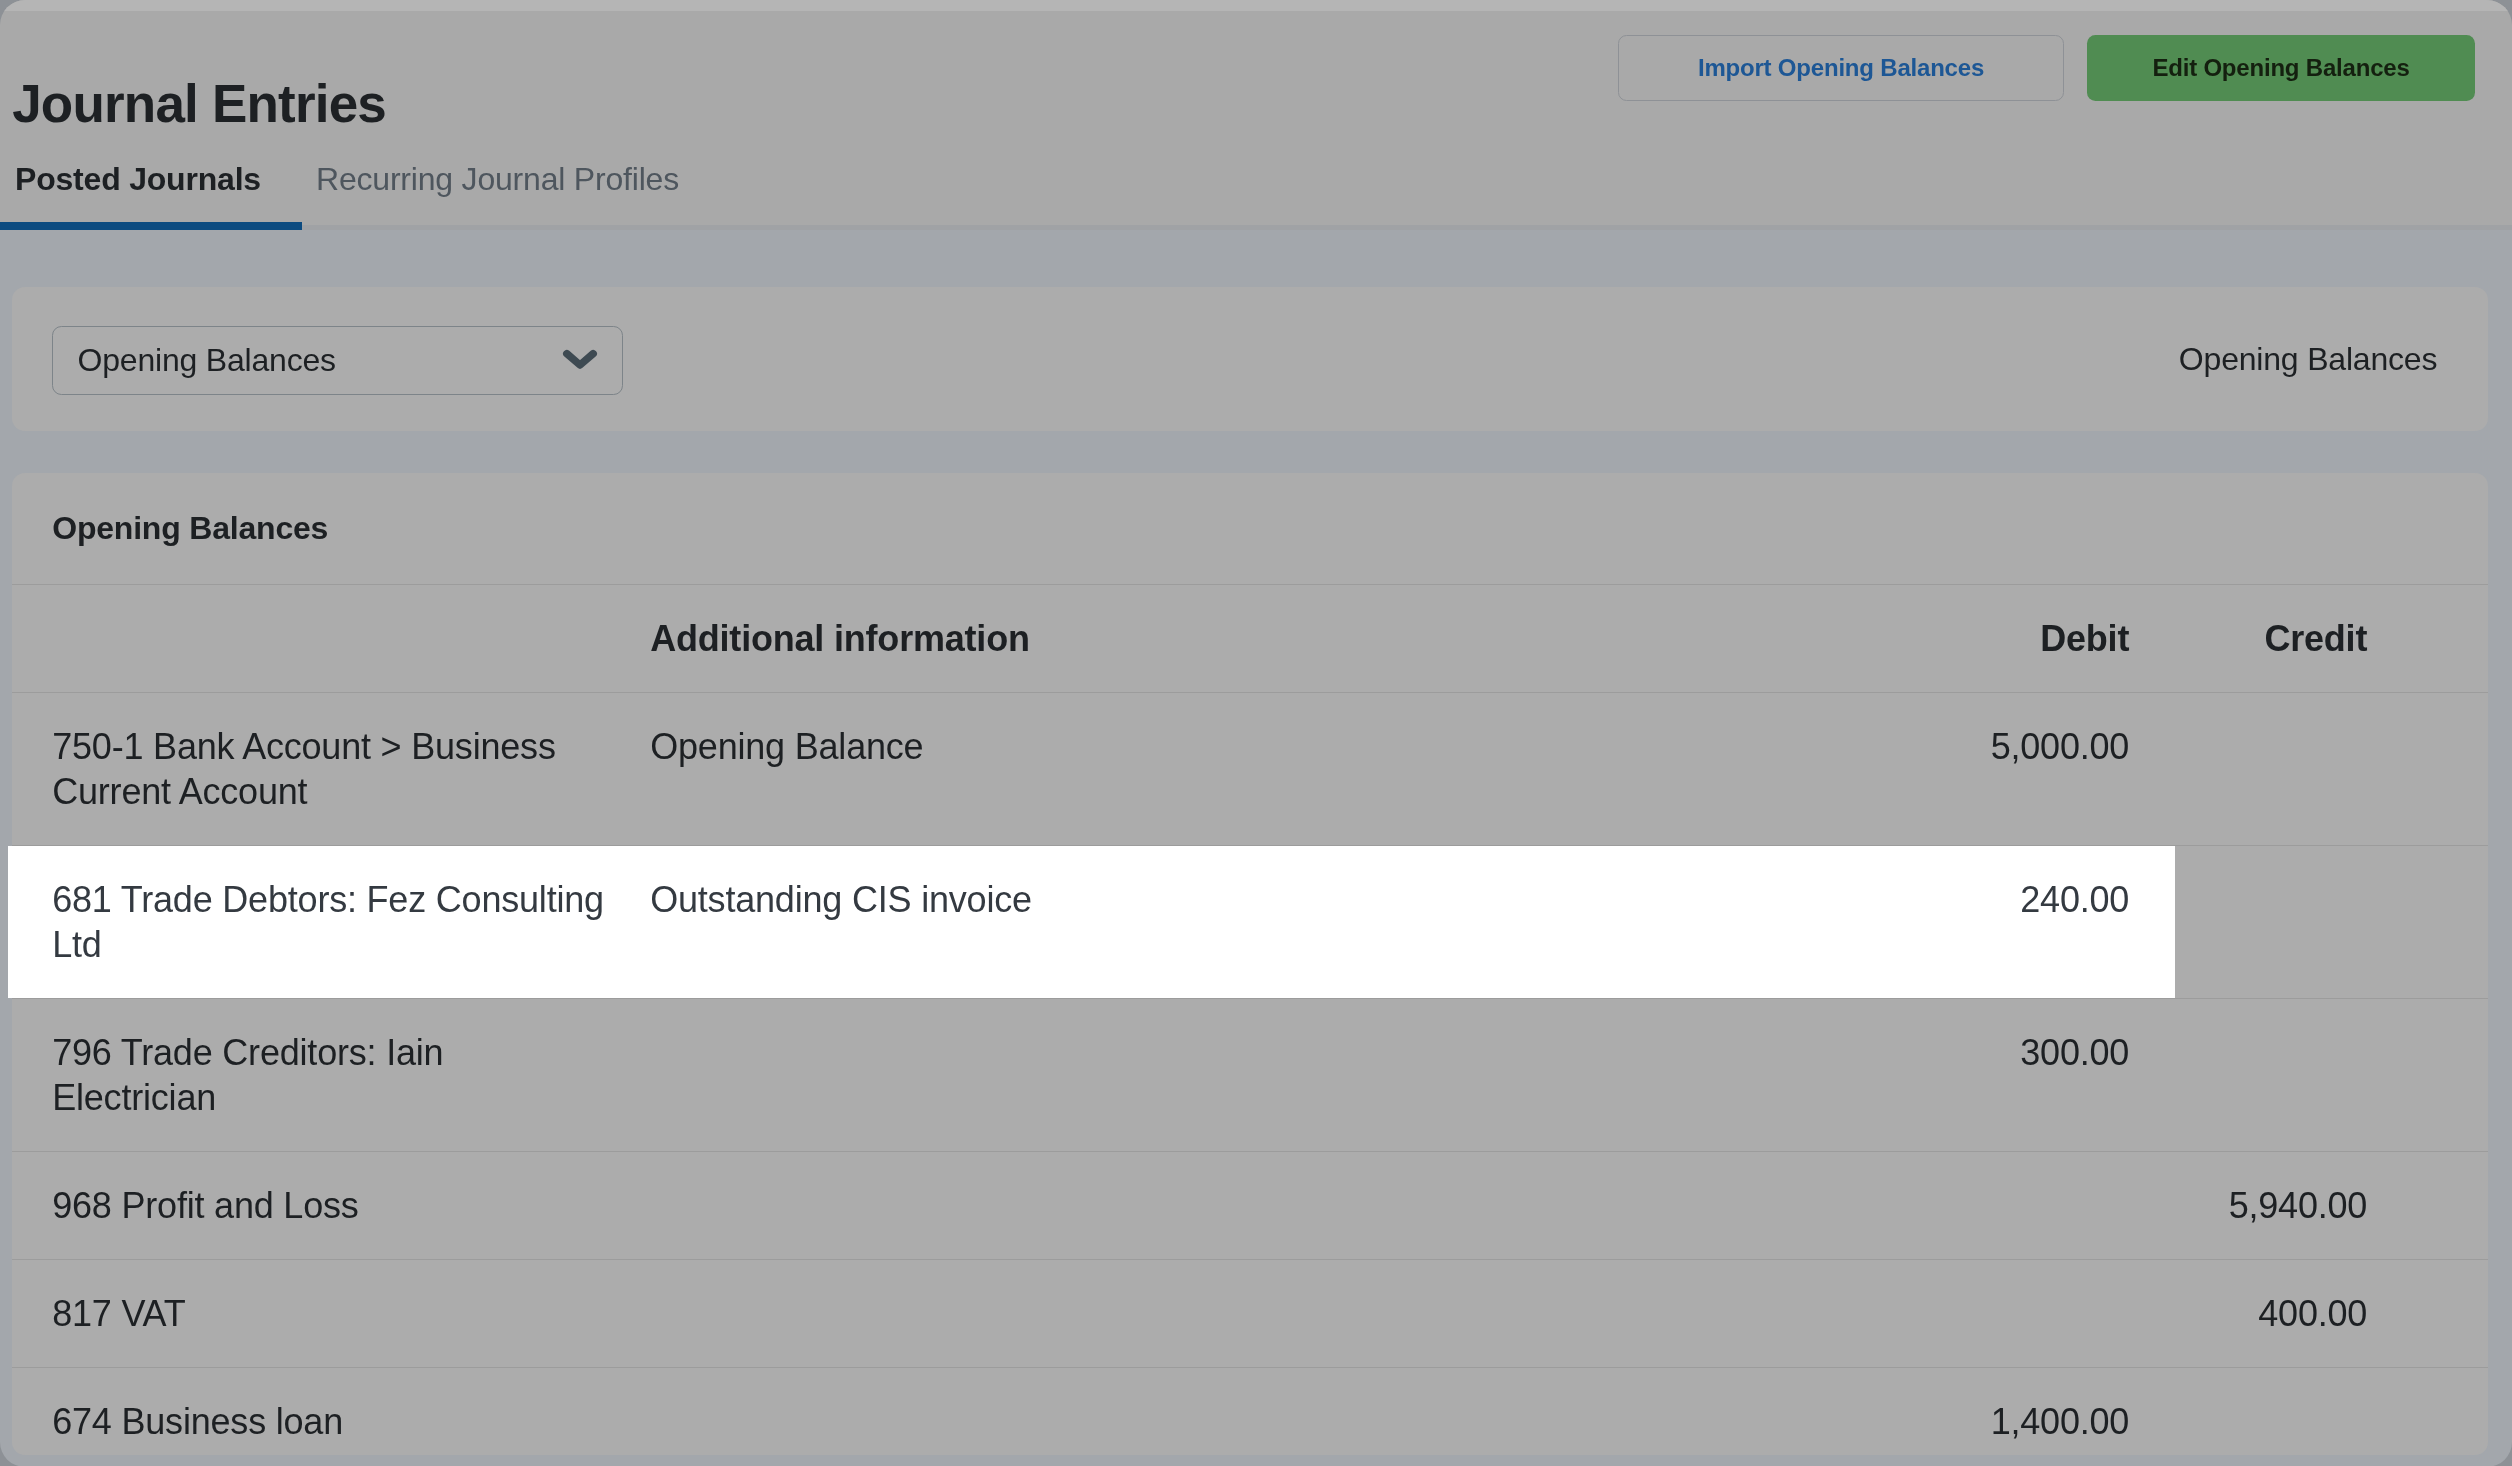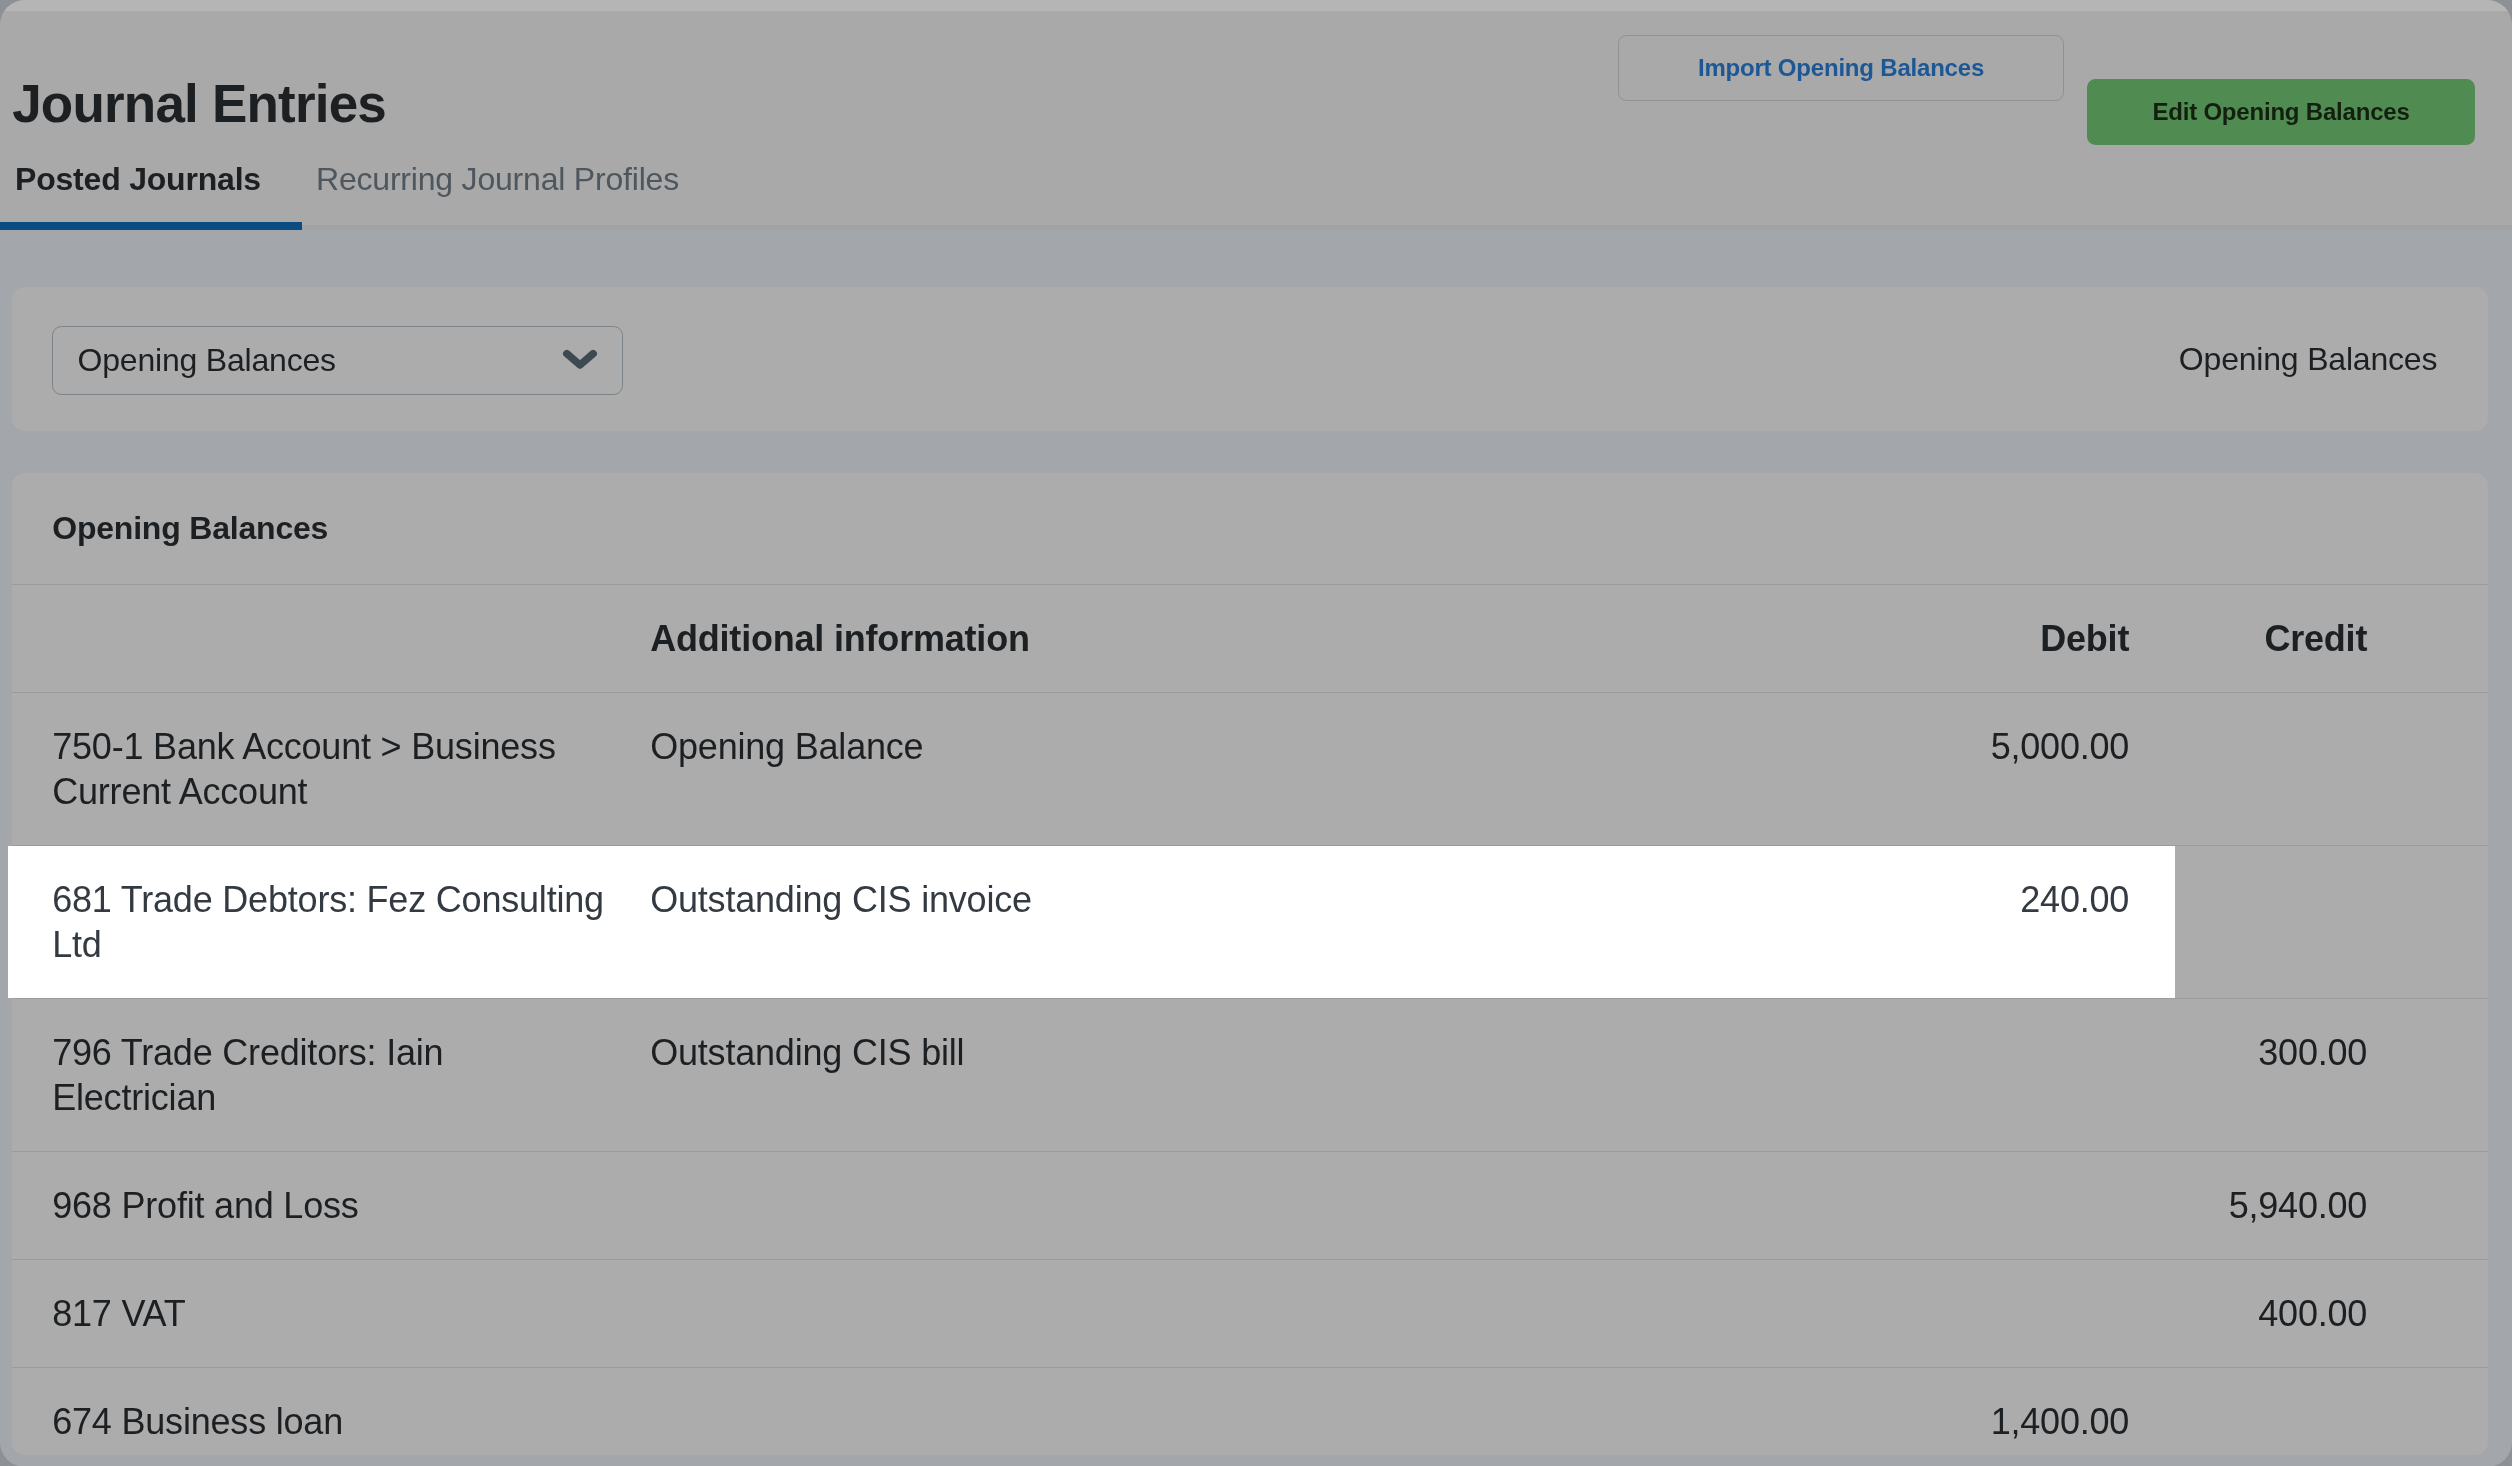--- a/index.html
+++ b/index.html
@@ -33,21 +33,20 @@
   }
   .btn-import{
     right:448px;width:446px;
     background:transparent;border:1.9px solid var(--btn-border);
     color:var(--link-blue);
   }
   .btn-edit{
     right:37px;width:388px;
     background:var(--green);border:none;
     color:var(--green-text);
-    margin-top:44px;
   }
 
   
   .tabs-border{position:absolute;left:0;top:225px;width:2512px;height:4.7px;background:var(--tabline);}
   .tab-active-bar{position:absolute;left:0;top:222px;width:302px;height:8.5px;background:var(--accent-blue);}
   .tab{position:absolute;top:160px;font-size:32px;line-height:38px;cursor:pointer;}
   .tab-posted{left:15px;font-weight:700;color:var(--text-dark);}
   .tab-recurring{left:316px;font-weight:400;color:var(--text-muted);}
 
   
@@ -154,21 +153,20 @@
   </div>
         <div class="trow highlight">
     <div class="c c1">681 Trade Debtors: Fez Consulting Ltd</div>
     <div class="c c2">Outstanding CIS invoice</div>
     <div class="c c3">240.00</div>
     <div class="c c4"></div>
     <div class="c c5"></div>
   </div>
         <div class="trow">
     <div class="c c1">796 Trade Creditors: Iain Electrician</div>
-    <div class="c c2">Outstanding CIS bill</div>
     <div class="c c3"></div>
     <div class="c c4">300.00</div>
     <div class="c c5"></div>
   </div>
         <div class="trow">
     <div class="c c1">968 Profit and Loss</div>
     <div class="c c2"></div>
     <div class="c c3"></div>
     <div class="c c4">5,940.00</div>
     <div class="c c5"></div>

